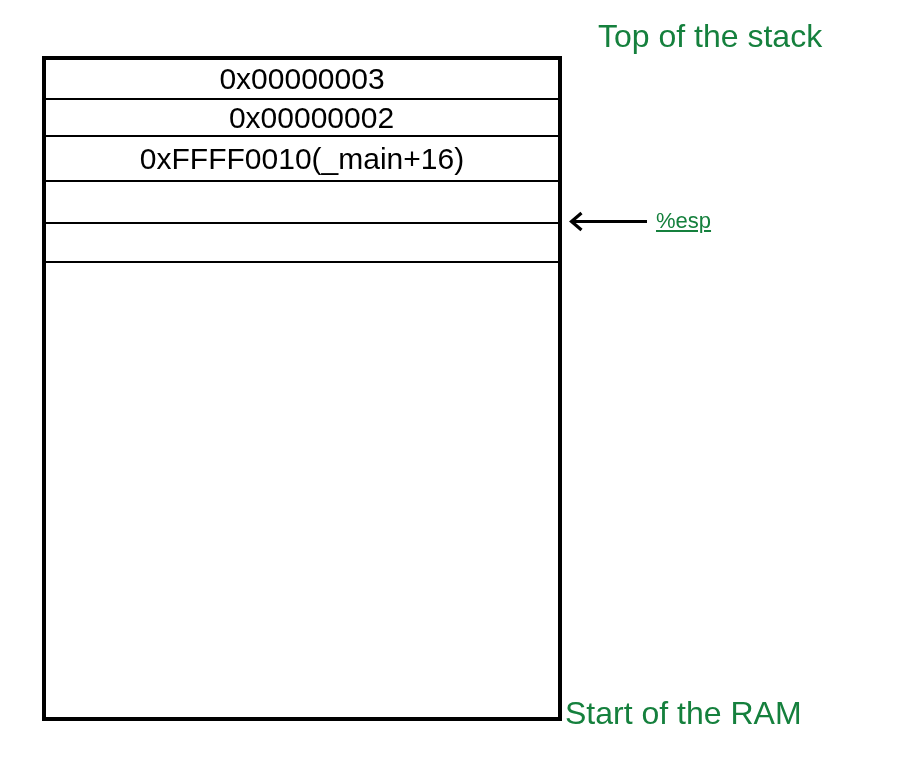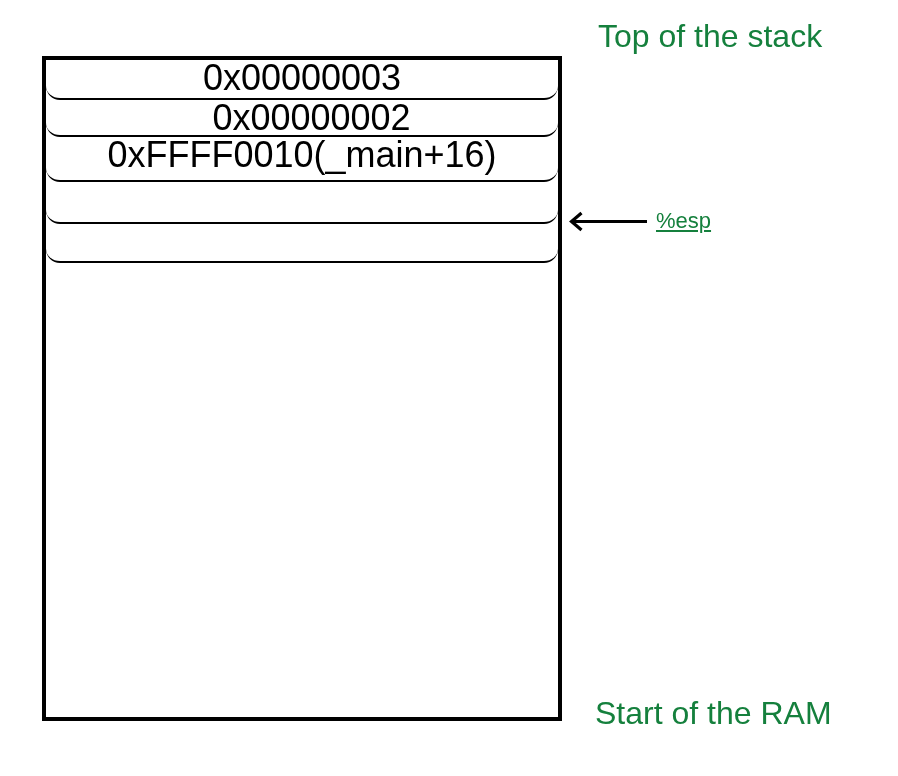--- a/index.html
+++ b/index.html
@@ -26,46 +26,45 @@
     box-sizing: border-box;
     border: 4px solid #000000;
     background: #ffffff;
     display: flex;
     flex-direction: column;
   }
   .stack-row {
     box-sizing: border-box;
     border-bottom: 2px solid #000000;
     display: flex;
-    align-items: flex-start;
+    align-items: center;
     justify-content: center;
-    font-size: 36px;
+    font-size: 30px;
     line-height: 1;
     letter-spacing: 0px;
     white-space: nowrap;
-    border-radius: 14px;
   }
   .row-1 { height: 40px; }
   .row-2 { height: 37px; padding-left: 19px; }
   .row-3 { height: 45px; }
   .row-4 { height: 40px; }
   .row-5 { height: 42px; }
   .row-6 { height: 39px; }
   .stack-filler { flex: 1 1 auto; }
 
   
   .label {
     position: absolute;
     font-size: 32px;
     line-height: 37px;
     white-space: nowrap;
     color: #15803d;
   }
   .label-top    { left: 598px; top: 18px;  }
-  .label-bottom { left: 595px; top: 695px; }
+  .label-bottom { left: 565px; top: 695px; }
   .esp-label    { left: 656px; top: 202px; font-size: 22px; text-decoration: underline; }
 
   
   .esp-arrow {
     position: absolute;
     left: 566px;
     top: 206px;
     width: 86px;
     height: 32px;
   }

